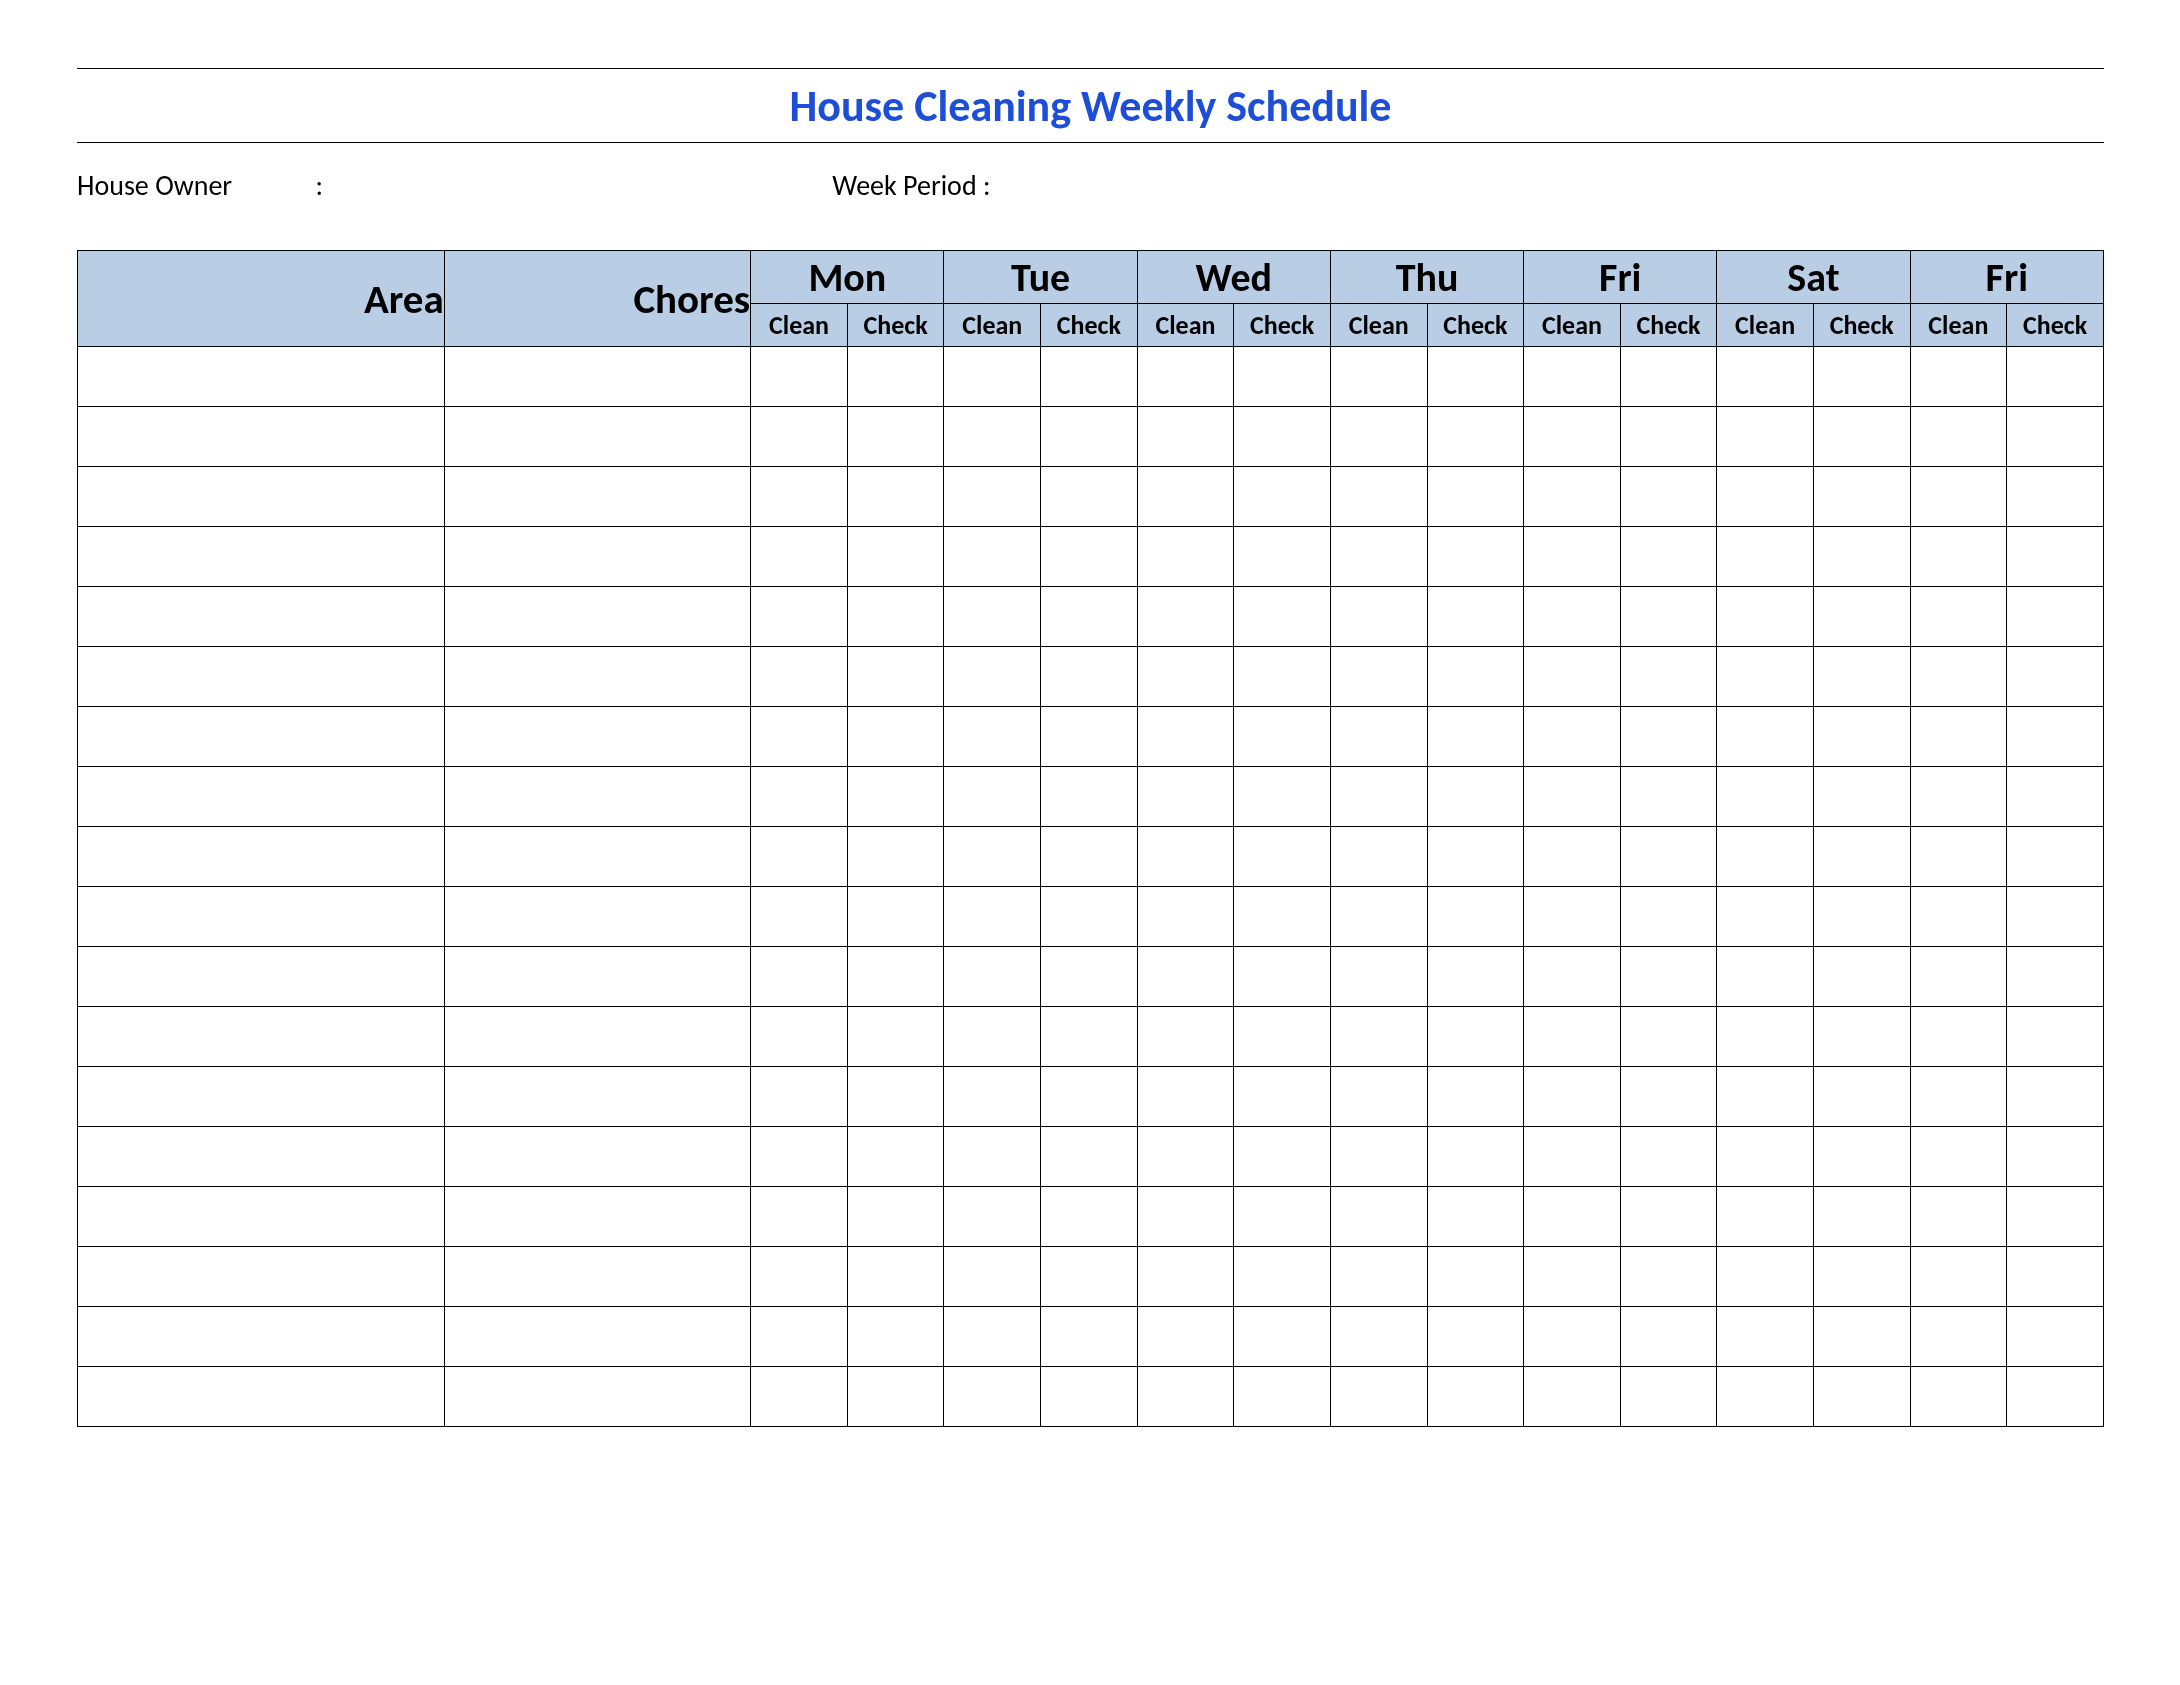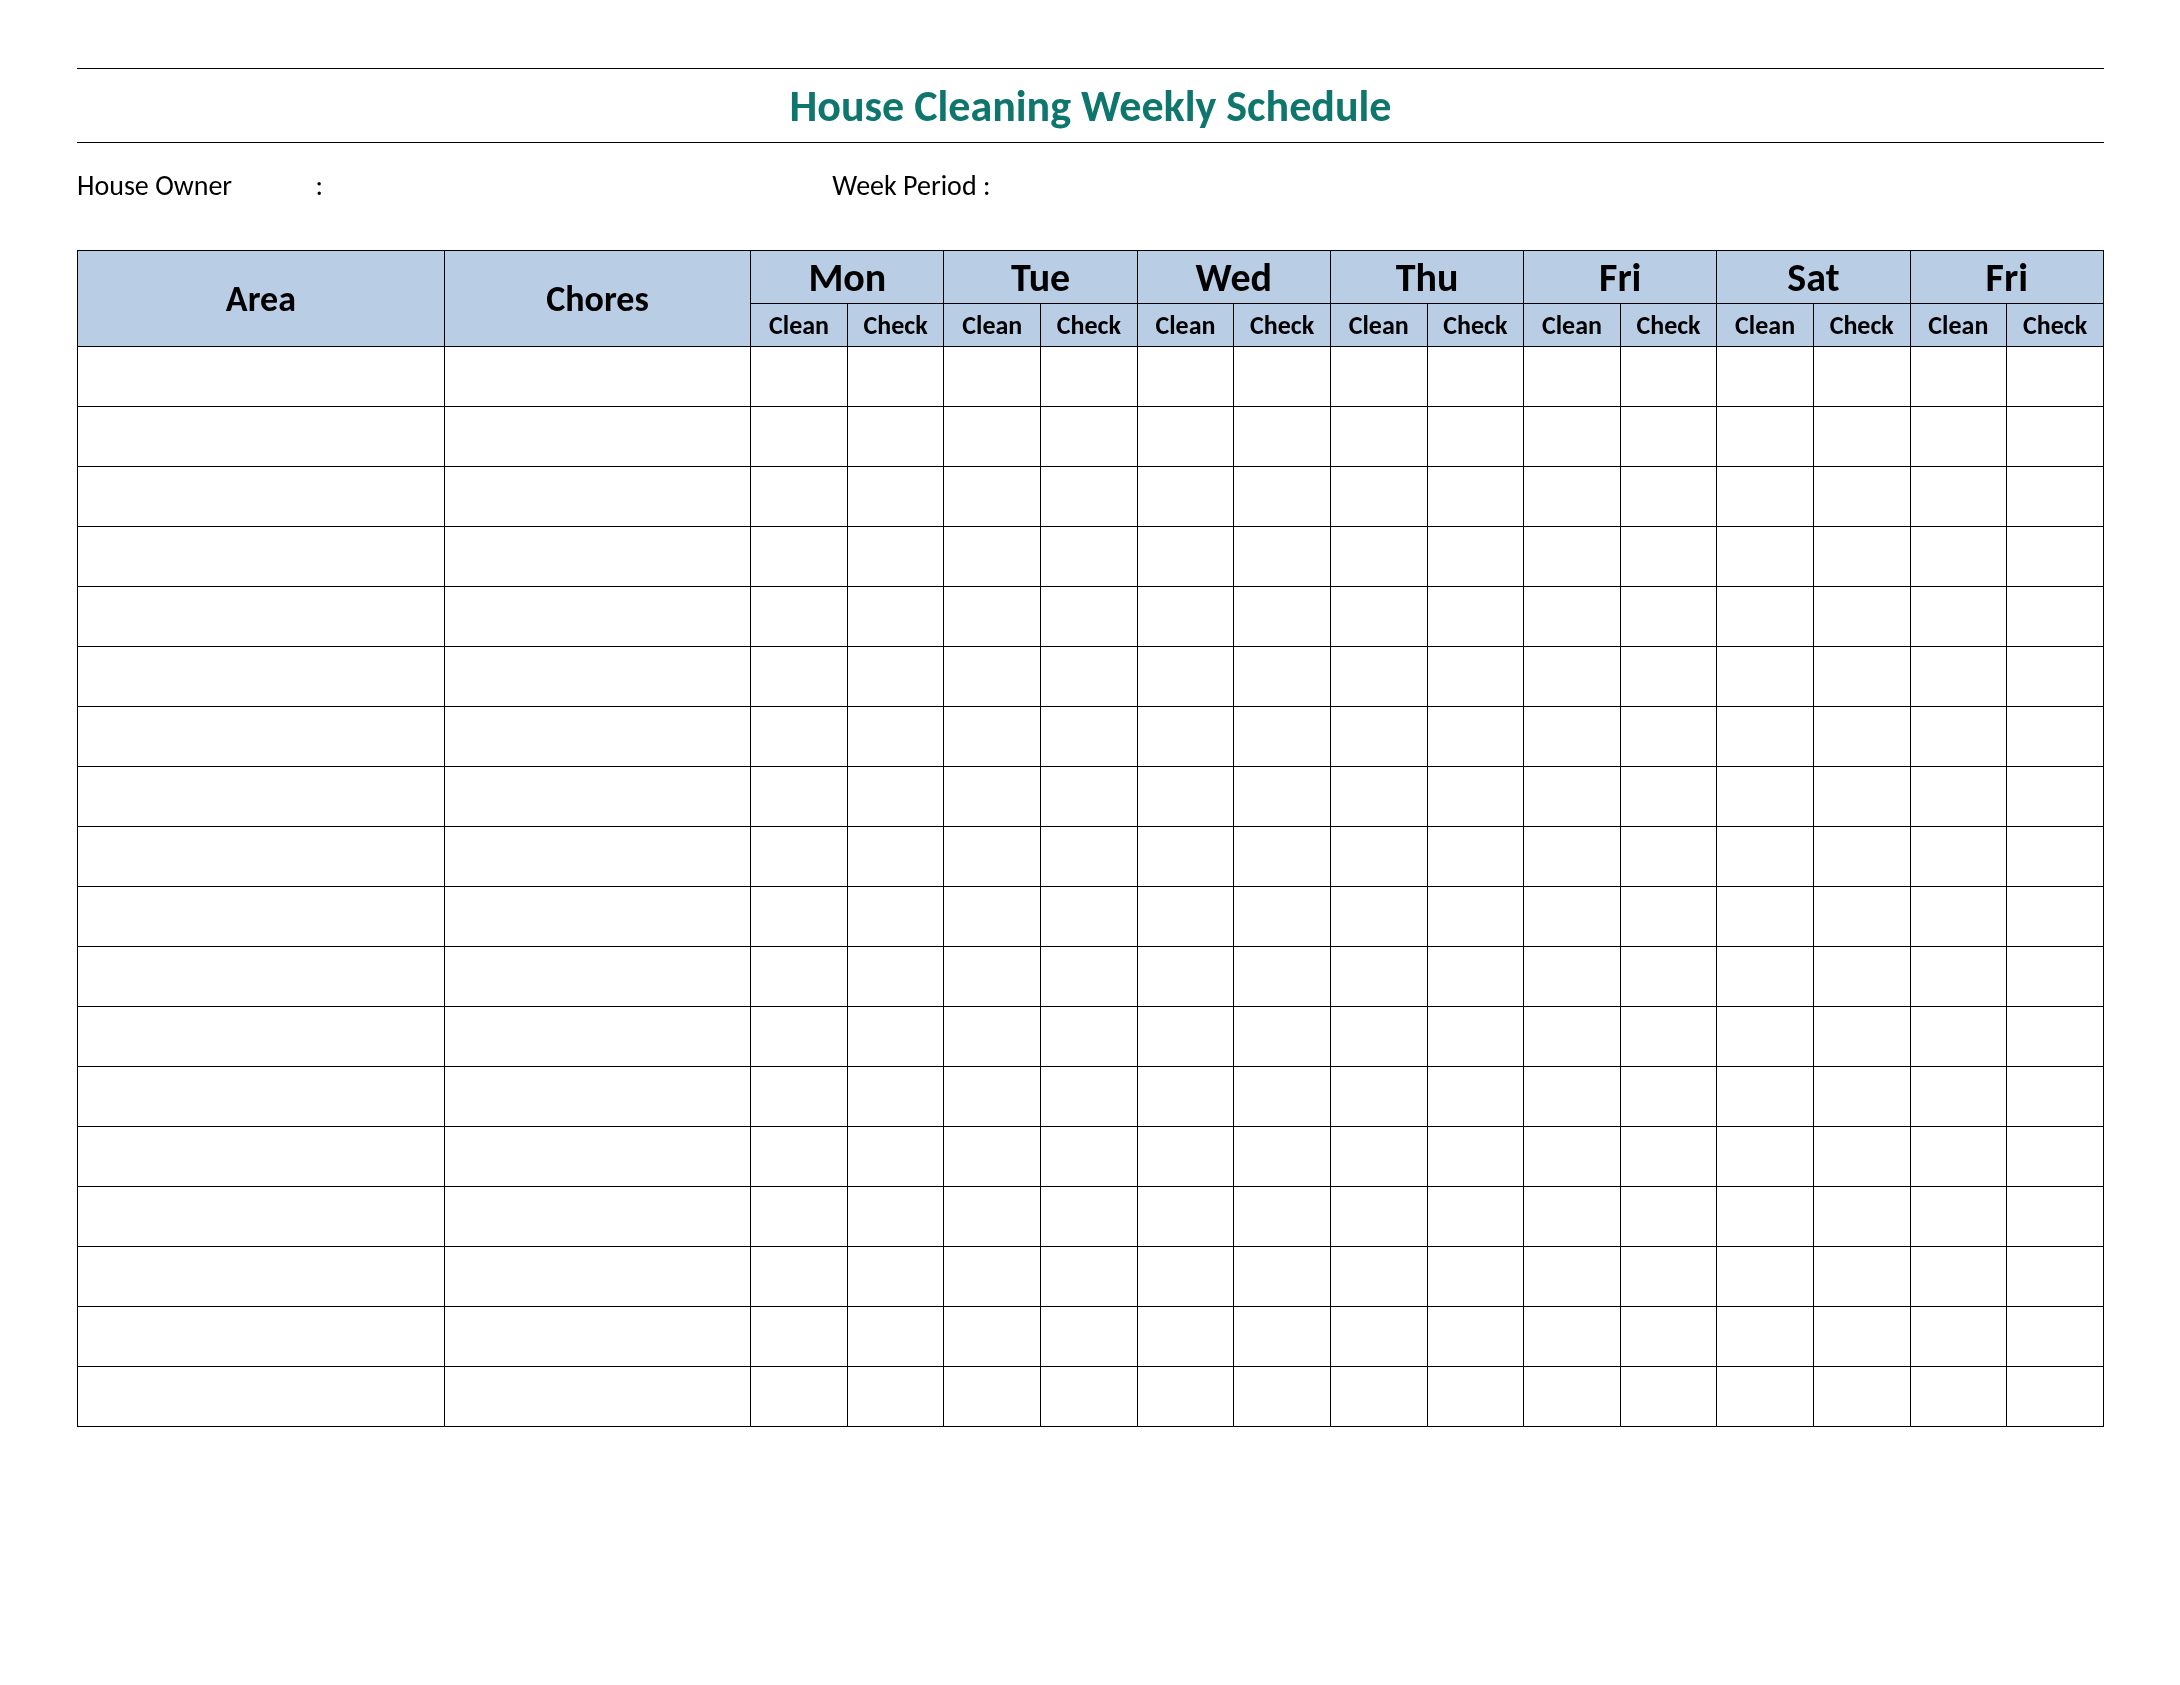--- a/index.html
+++ b/index.html
@@ -16,21 +16,21 @@
   }
   .rule {
     border: none;
     border-top: 1.7px solid #000;
     margin: 0;
   }
   .title {
     text-align: center;
     font-size: 44px;
     font-weight: bold;
-    color: #0f766e;
+    color: #1d4ed8;
     margin: 10.2px 0 8.5px 0;
   }
   .meta-row {
     margin-top: 25.6px;
     font-size: 28px;
     color: #000;
   }
   .meta-owner { display:inline-block; }
   .meta-colon { display:inline-block; margin-left: 77px; }
   .meta-week  { display:inline-block; margin-left: 503px; }
@@ -47,21 +47,21 @@
   thead th {
     background: #b9cde5;
     color: #000;
     font-weight: bold;
   }
   th.col-area   { width: 353px; }
   th.col-chores { width: 295px; }
   th.col-day    { width: 186px; }
   th.col-sub    { width: 93px; font-size: 26px; height: 43px; }
   .day-label { font-size: 40px; height: 53px; }
-  .big-label { font-size: 36px; }
+  .big-label { font-size: 41px; text-align: right; }
   tbody td { height: 60px; }
 </style>
 </head>
 <body>
 
 <div class="page">
   <hr class="rule">
   <div class="title">House Cleaning Weekly Schedule</div>
   <hr class="rule">
 

